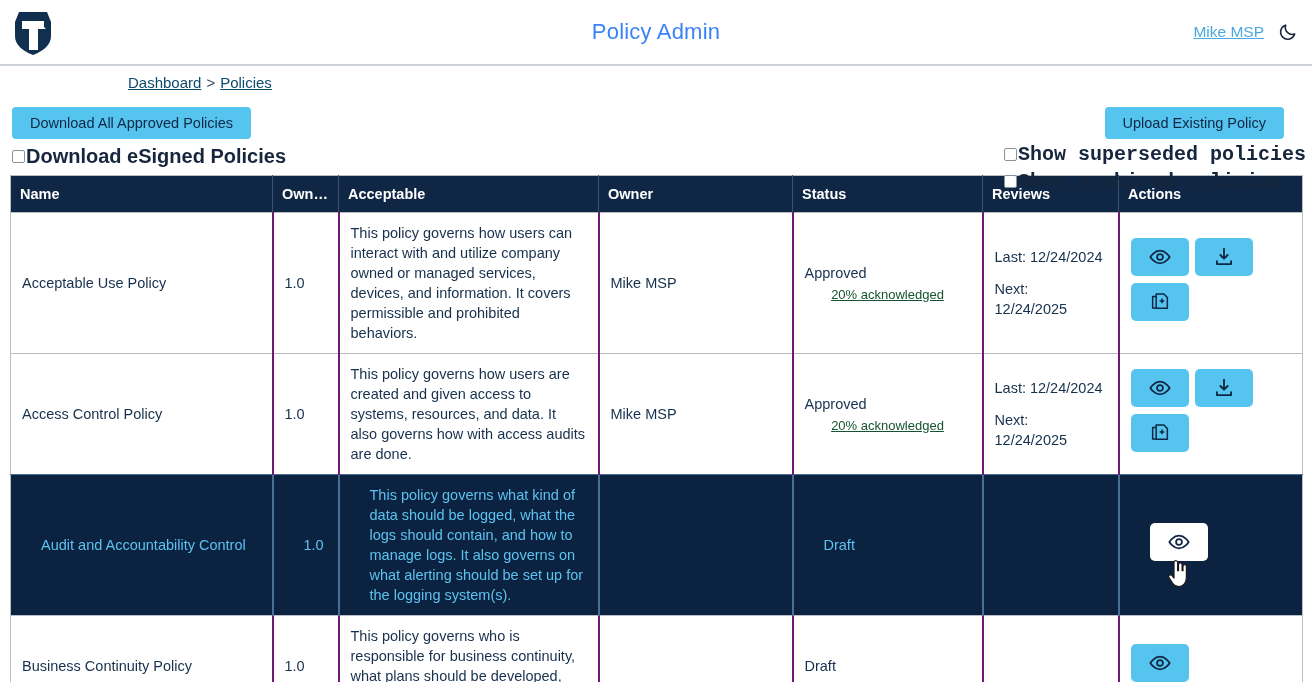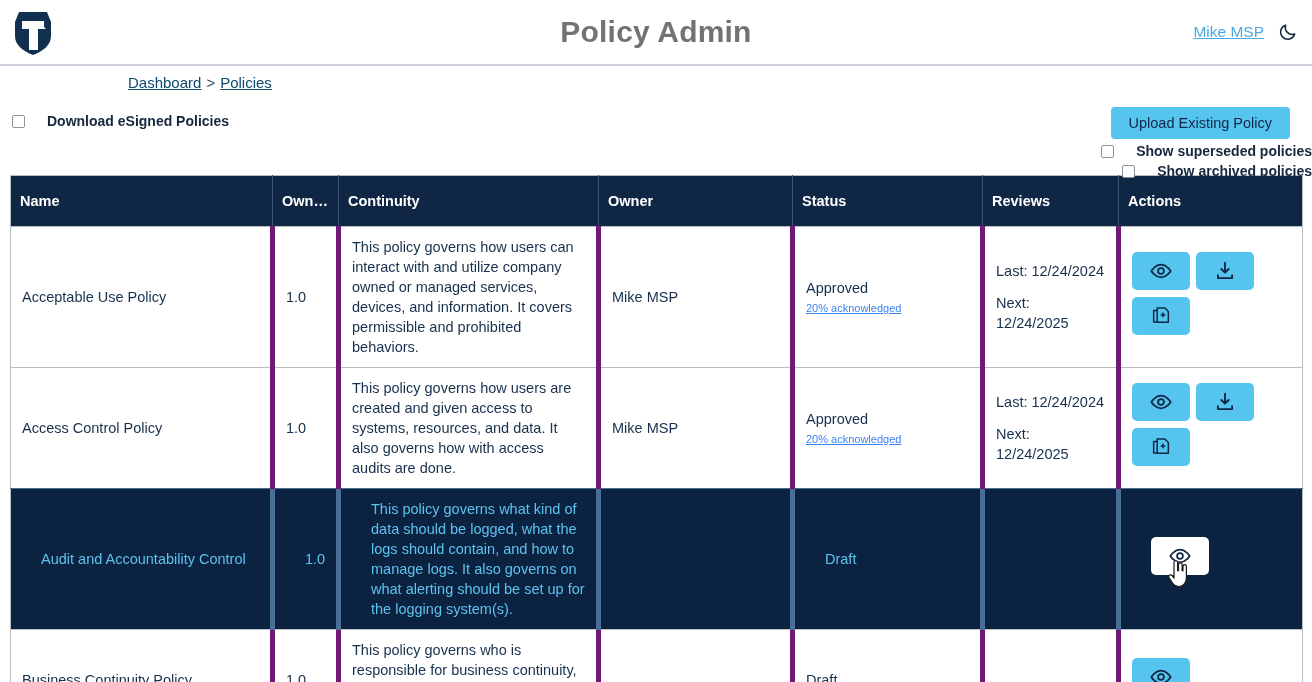--- a/index.html
+++ b/index.html
@@ -23,23 +23,23 @@
   }
   .logo {
     margin-left: 10px;
     width: 46px; height: 50px;
     display: flex; align-items: center; justify-content: center;
   }
   .app-title {
     position: absolute;
     left: 0; right: 0;
     text-align: center;
-    font-size: 30px;
-    font-weight: bold;
-    color: #737373;
+    font-size: 22px;
+    font-weight: normal;
+    color: #3b82f6;
     letter-spacing: .2px;
     pointer-events: none;
   }
   .topbar-right {
     position: absolute;
     right: 14px;
     display: flex;
     align-items: center;
     gap: 14px;
   }
@@ -64,43 +64,43 @@
   }
   .breadcrumb .sep { margin: 0 5px; text-decoration: none; }
 
   
   .actionbar {
     position: relative;
     height: 78px;
     padding: 0 12px;
   }
   .left-actions { position: absolute; left: 12px; top: 10px; }
-  .right-actions { position: absolute; right: 0px; top: 10px; text-align: right; }
+  .right-actions { position: absolute; right: 6px; top: 10px; text-align: right; }
 
   .btn-primary {
     background: #55c4ef;
     border: none;
     border-radius: 4px;
     color: #0f2744;
     font-size: 14.5px;
     font-family: "Liberation Sans", sans-serif;
     padding: 8px 18px;
     cursor: pointer;
     display: inline-block;
   }
   .checkline {
     display: flex;
     align-items: center;
-    gap: 22px;
+    gap: 1px;
     margin-top: 6px;
-    font-size: 14px;
+    font-size: 20px;
     font-weight: bold;
     color: #15263d;
   }
-  .right-actions .checkline { justify-content: flex-end; margin-top: 4px; }
+  .right-actions .checkline { justify-content: flex-start; margin-top: 4px; font-family: Liberation Mono, monospace; }
   .right-actions .btn-primary { margin-right: 22px; }
   .cbox {
     width: 13px; height: 13px;
     border: 1.5px solid #8a939b;
     border-radius: 2px;
     background: #fff;
     flex: 0 0 auto;
     cursor: pointer;
   }
 
@@ -111,49 +111,50 @@
     border-collapse: collapse;
     table-layout: fixed;
     border: 1px solid #b9bec4;
   }
   table.policies th {
     background: #0f2744;
     color: #ffffff;
     text-align: left;
     font-size: 14.5px;
     font-weight: bold;
-    padding: 17px 9px;
+    padding: 10px 9px;
     border-right: 1px solid #3c5270;
     white-space: nowrap;
     overflow: hidden;
     text-overflow: ellipsis;
   }
   table.policies th:last-child { border-right: none; }
   table.policies td {
     border-top: 1px solid #b9bec4;
-    border-right: 5px solid #701a75;
+    border-right: 2px solid #701a75;
     padding: 10px 11px;
     font-size: 14.5px;
     color: #17304d;
     vertical-align: middle;
     line-height: 1.38;
   }
   table.policies td:last-child { border-right: none; }
   td.desc { vertical-align: top; padding-top: 12px; }
   td.reviews { vertical-align: top; padding-top: 22px; font-size: 14px; }
   td.status { font-size: 14.5px; }
   td.actions { vertical-align: top; padding-top: 12px; }
 
   .ack-link {
     display: block;
     margin-top: 3px;
-    font-size: 11px;
-    color: #3b82f6;
+    font-size: 13px;
+    color: #14532d;
     text-decoration: underline;
     cursor: pointer;
+    text-align: center;
   }
   .rv-gap { height: 12px; }
 
   
   tr.selected td {
     background: #0b2341;
     color: #5ec2ef;
     border-right-color: #4a6party;
     border-right-color: #4a6f94;
     border-top-color: #4a6f94;
@@ -205,20 +206,21 @@
     </span>
   </div>
 </div>
 
 <div class="breadcrumb">
   <a>Dashboard</a><span class="sep">&gt;</span><a>Policies</a>
 </div>
 
 <div class="actionbar">
   <div class="left-actions">
+    <button class="btn-primary">Download All Approved Policies</button>
     <div class="checkline">
       <span class="cbox"></span>
       <span>Download eSigned Policies</span>
     </div>
   </div>
   <div class="right-actions">
     <button class="btn-primary">Upload Existing Policy</button>
     <div class="checkline">
       <span class="cbox"></span>
       <span>Show superseded policies</span>
@@ -238,21 +240,21 @@
         <col style="width:260px">
       <col style="width:194px">
         <col style="width:190px">
         <col style="width:136px">
         <col style="width:184px">
     </colgroup>
     <thead>
       <tr>
         <th>Name</th>
         <th>Owner…</th>
-        <th>Continuity</th>
+        <th>Acceptable</th>
         <th>Owner</th>
         <th>Status</th>
         <th>Reviews</th>
         <th>Actions</th>
       </tr>
     </thead>
     <tbody id="tbody">
         <tr>
           <td>Acceptable Use Policy</td>
           <td>1.0</td>

